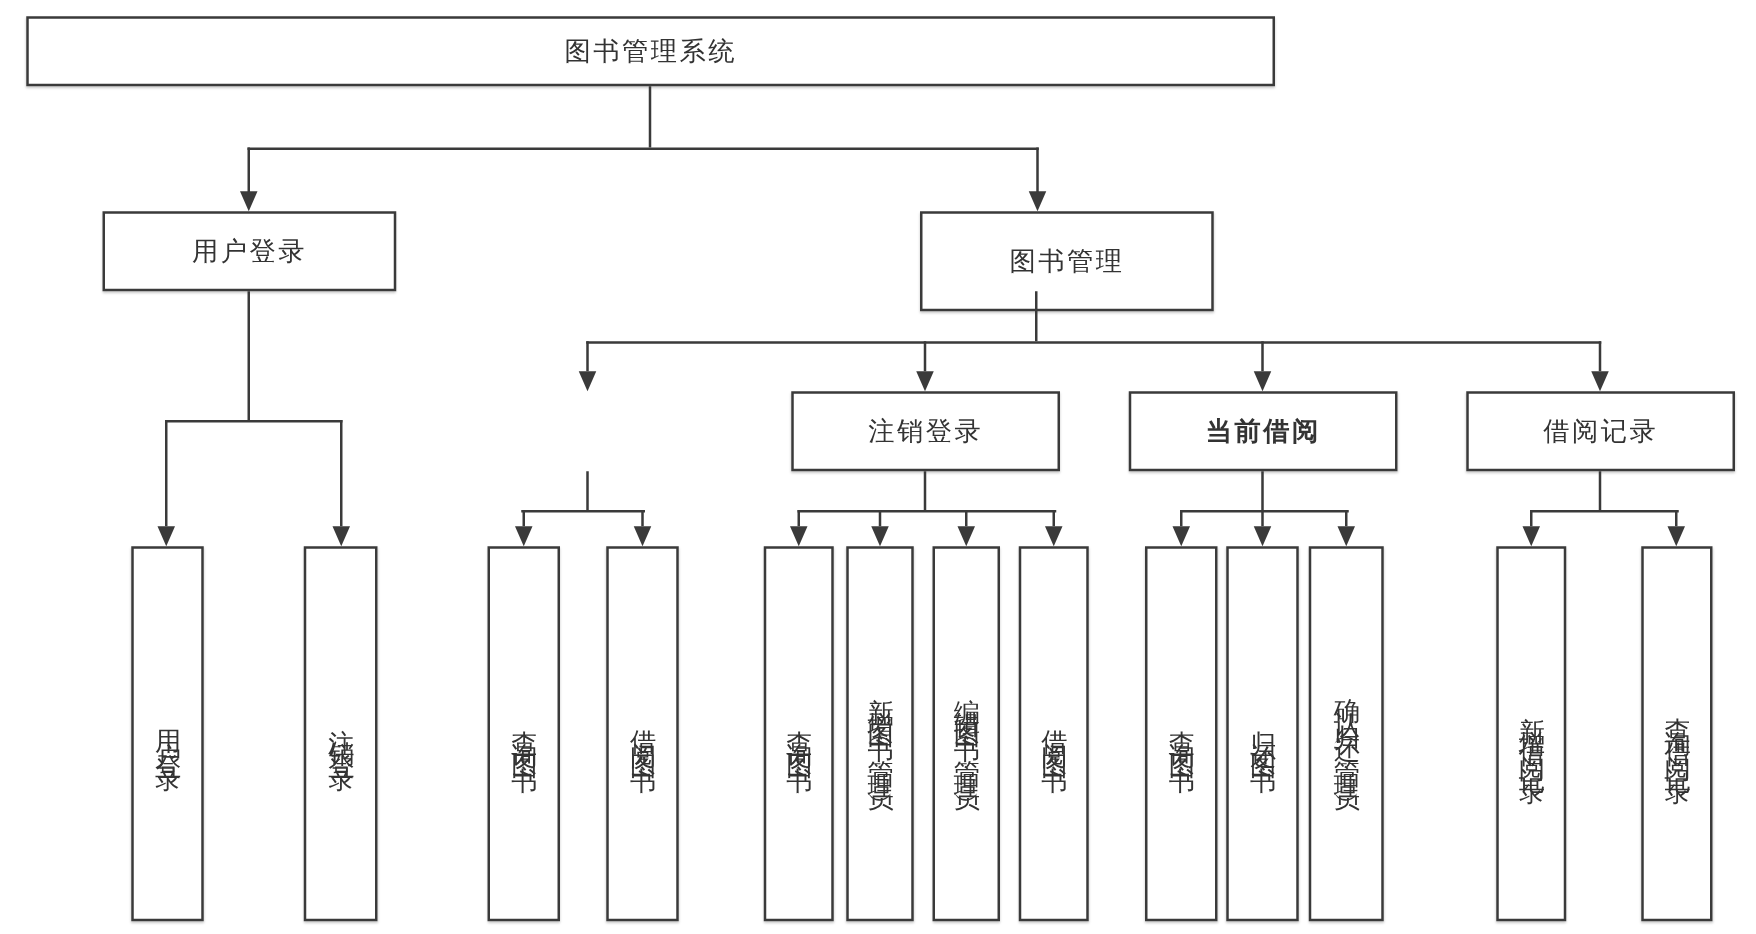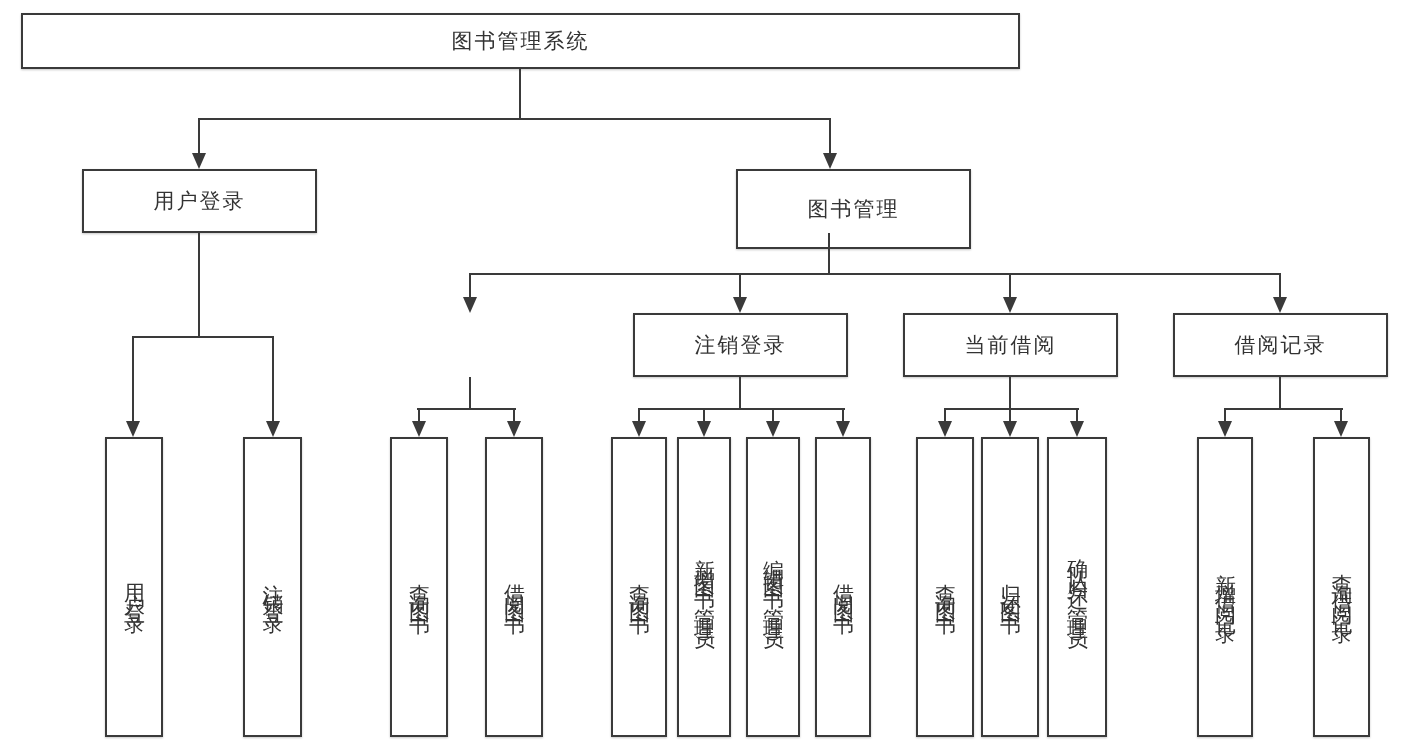--- a/index.html
+++ b/index.html
@@ -66,21 +66,21 @@
   <div class="vl" style="left:739px;top:273px;height:24px;"></div>
   <div class="ar" style="left:733px;top:297px;"></div>
   <div class="vl" style="left:1009px;top:273px;height:24px;"></div>
   <div class="ar" style="left:1003px;top:297px;"></div>
   <div class="vl" style="left:1279px;top:273px;height:24px;"></div>
   <div class="ar" style="left:1273px;top:297px;"></div>
 
   <div class="box" style="left:633px;top:313px;width:215px;height:64px;">
     <span class="hlabel">注销登录</span>
   </div>
-  <div class="box" style="left:903px;top:313px;width:215px;height:64px;">
+  <div class="box" style="left:903px;top:313px;width:215px;height:64px;font-weight:bold;">
     <span class="hlabel">当前借阅</span>
   </div>
   <div class="box" style="left:1173px;top:313px;width:215px;height:64px;text-align:right;">
     <span class="hlabel">借阅记录</span>
   </div>
 
   <div class="vl" style="left:469px;top:377px;height:31px;"></div>
   <div class="hl" style="left:417px;top:408px;width:99px;"></div>
   <div class="vl" style="left:418px;top:408px;height:13px;"></div>
   <div class="ar" style="left:412px;top:421px;"></div>

